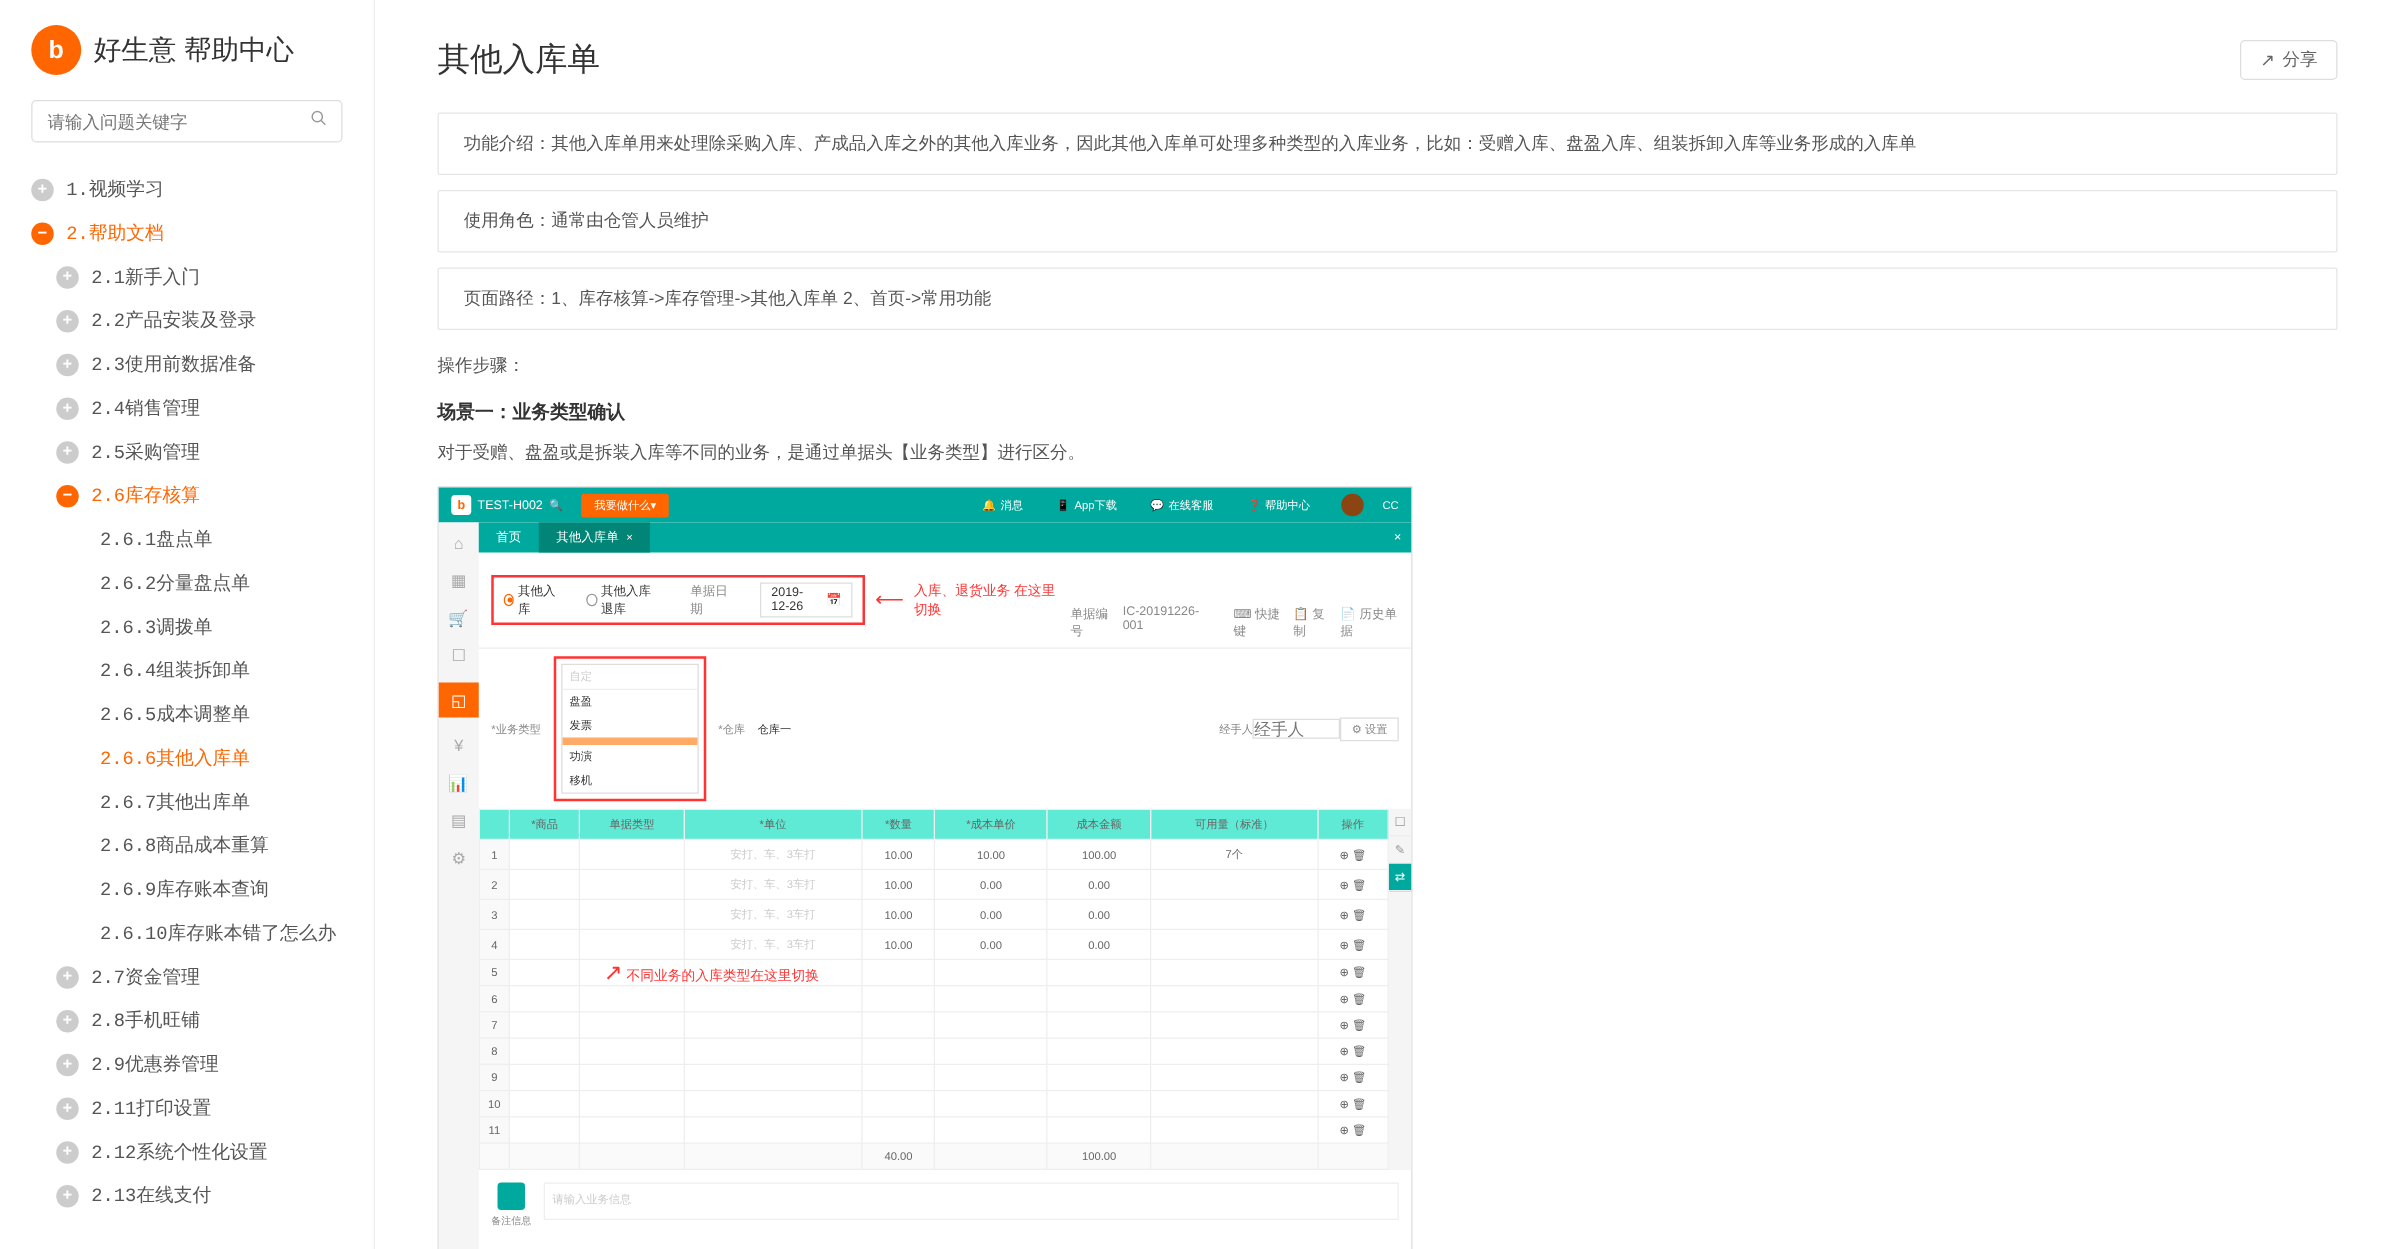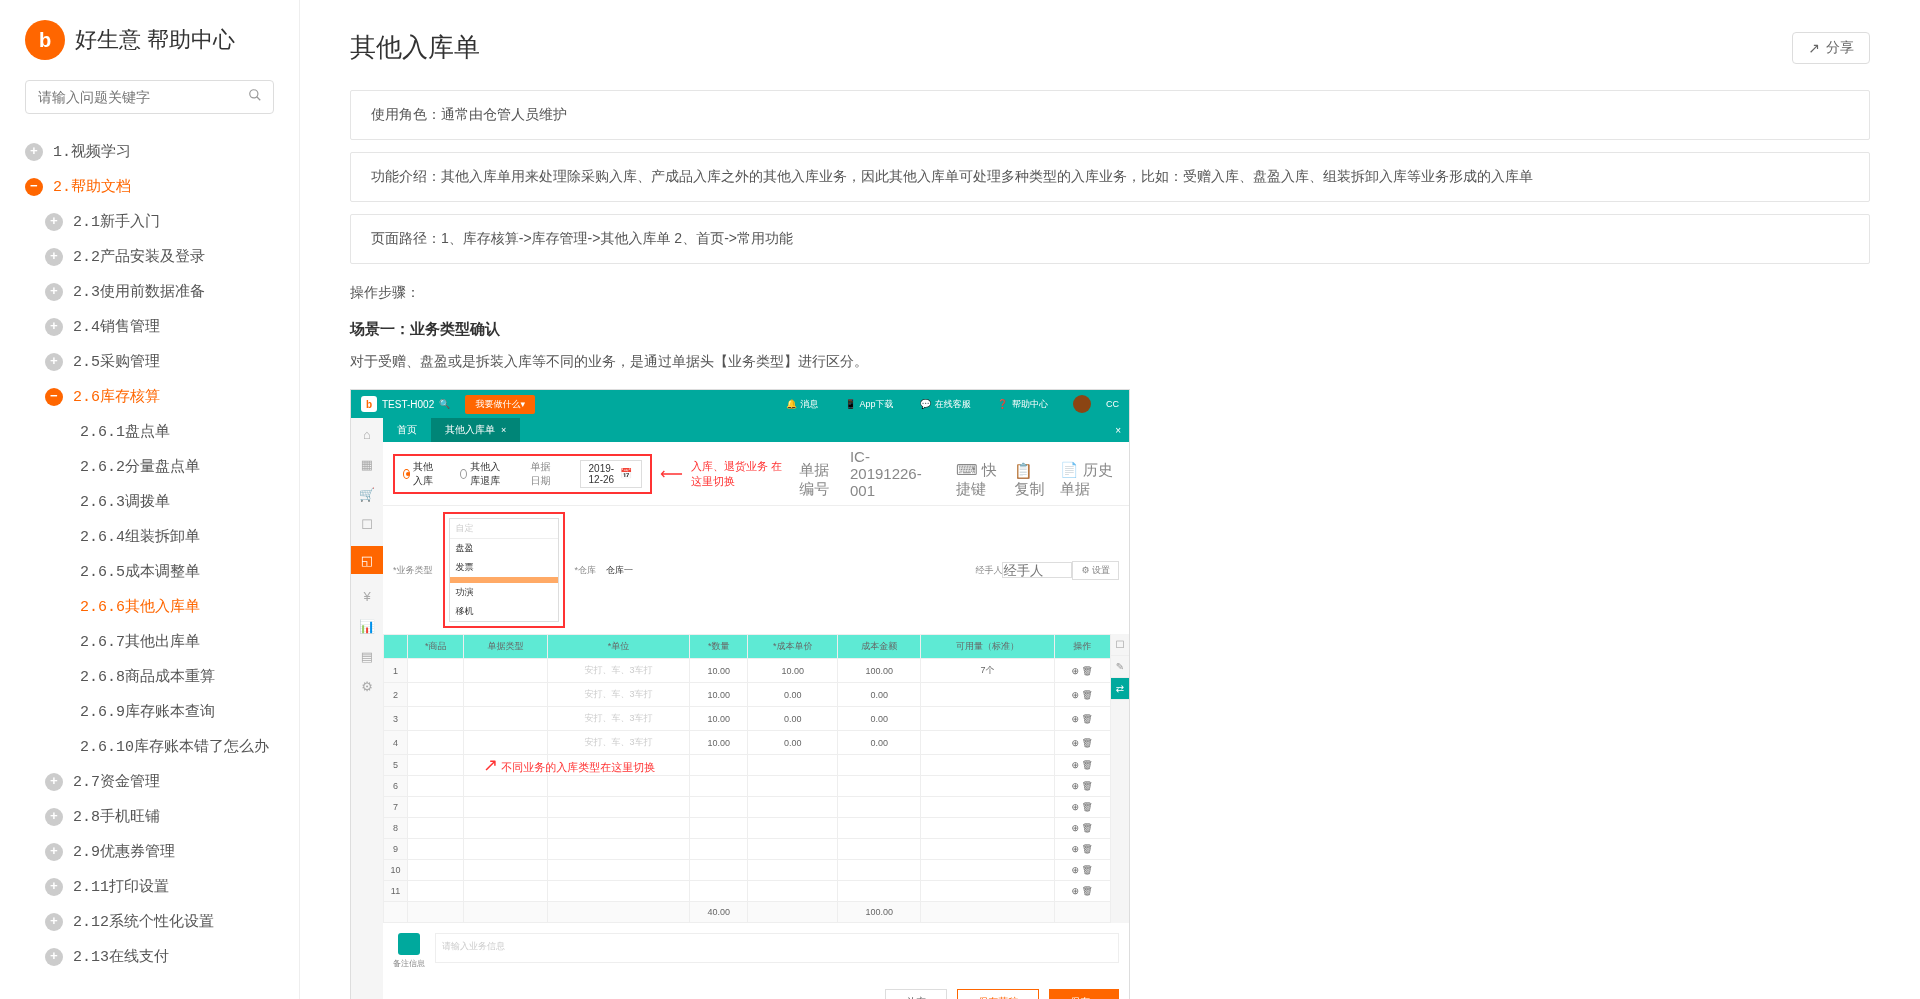--- a/index.html
+++ b/index.html
@@ -63,21 +63,21 @@
     
     .toolbar { display: flex; align-items: center; padding: 6px 10px; border-bottom: 1px solid #eee; gap: 8px; }
     .red-box { border: 2px solid #ff3333; padding: 4px 8px; display: flex; align-items: center; gap: 23px; }
     .radio-item { display: flex; align-items: center; gap: 3px; font-size: 10px; }
     .radio-dot { width: 10px; height: 10px; border: 1px solid #999; border-radius: 50%; display: inline-block; }
     .radio-dot.checked { border-color: #ff6600; position: relative; }
     .radio-dot.checked::after { content: ""; position: absolute; width: 4px; height: 4px; background: #ff6600; border-radius: 50%; top: 2px; left: 2px; }
     .date-box { border: 1px solid #ddd; padding: 2px 8px; font-size: 10px; display: flex; align-items: center; gap: 5px; }
     .red-arrow { color: #ff3333; font-size: 16px; }
     .red-annot { color: #ff3333; font-size: 11px; }
-    .toolbar-right { margin-left: auto; font-size: 15px; color: #888; display: flex; align-items: flex-end; gap: 8px; }
+    .toolbar-right { margin-left: auto; font-size: 10px; color: #888; display: flex; align-items: flex-start; gap: 8px; margin-top: 36px; }
     
     .form-row2 { display: flex; align-items: center; padding: 6px 10px; gap: 10px; }
     .dropdown-box { border: 2px solid #ff3333; padding: 4px; }
     .dropdown-inner { border: 1px solid #ddd; width: 110px; }
     .dd-head { padding: 3px 6px; border-bottom: 1px solid #eee; color: #ccc; font-size: 9px; }
     .dd-opt { padding: 3px 6px; font-size: 9px; }
     .dd-opt.sel { background: #ffaa66; color: #fff; }
     .form-right { margin-left: auto; display: flex; align-items: center; gap: 0; font-size: 9px; color: #888; }
     .tiny-input { border: 1px solid #ddd; width: 70px; height: 16px; }
     .set-btn { border: 1px solid #ddd; padding: 2px 8px; }
@@ -216,24 +216,24 @@
   <div class="main">
     <div class="title-row">
       <h1 class="page-title">其他入库单</h1>
       <button class="share-btn">
         <span>↗</span>
         <span>分享</span>
       </button>
     </div>
 
     <div class="info-box">
+      <span class="info-label">功能介绍：</span><span>其他入库单用来处理除采购入库、产成品入库之外的其他入库业务，因此其他入库单可处理多种类型的入库业务，比如：受赠入库、盘盈入库、组装拆卸入库等业务形成的入库单</span>
+    </div>
+    <div class="info-box">
       <span class="info-label">使用角色：</span><span>通常由仓管人员维护</span>
-    </div>
-    <div class="info-box">
-      <span class="info-label">功能介绍：</span><span>其他入库单用来处理除采购入库、产成品入库之外的其他入库业务，因此其他入库单可处理多种类型的入库业务，比如：受赠入库、盘盈入库、组装拆卸入库等业务形成的入库单</span>
     </div>
     <div class="info-box">
       <span class="info-label">页面路径：</span><span>1、库存核算-&gt;库存管理-&gt;其他入库单 2、首页-&gt;常用功能</span>
     </div>
 
     <div class="section-head">操作步骤：</div>
     <div class="scene-title">场景一：业务类型确认</div>
     <div class="body-text">对于受赠、盘盈或是拆装入库等不同的业务，是通过单据头【业务类型】进行区分。</div>
 
     <div class="app-frame">

